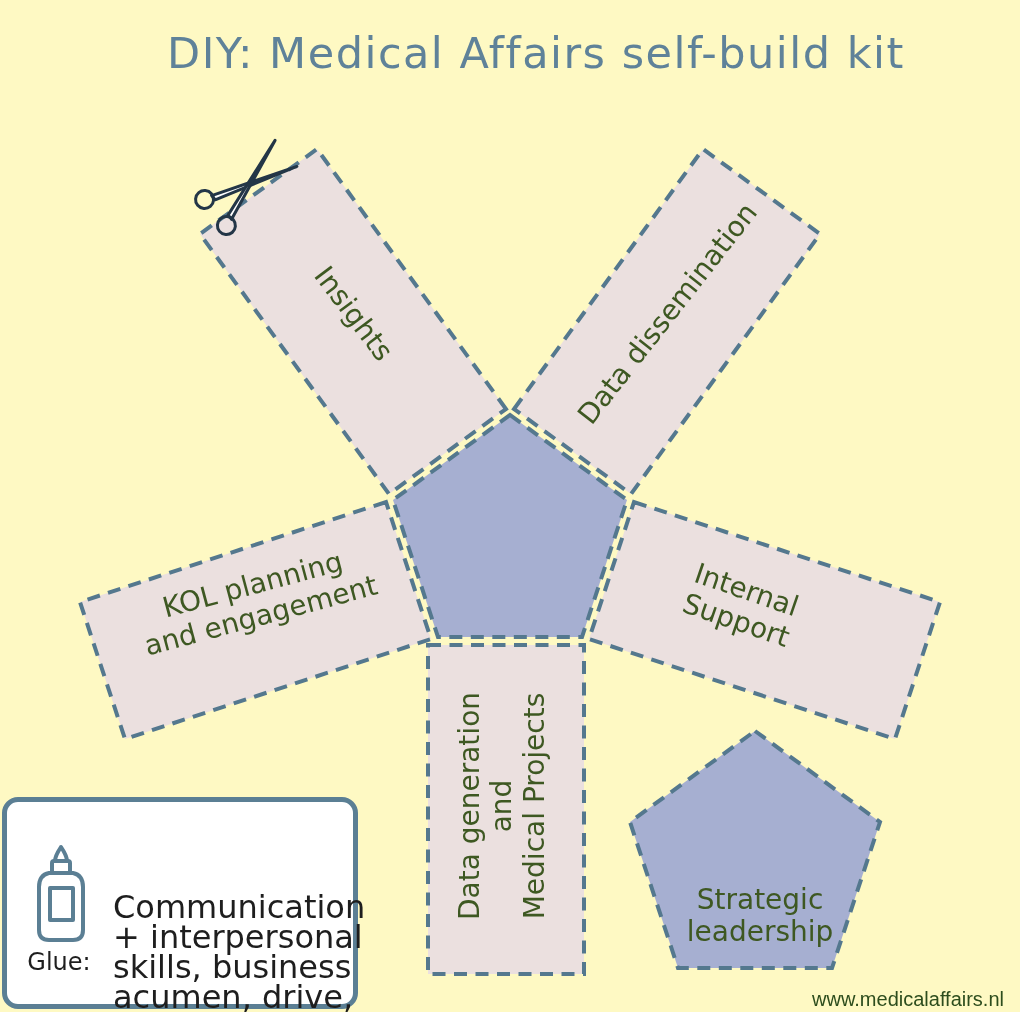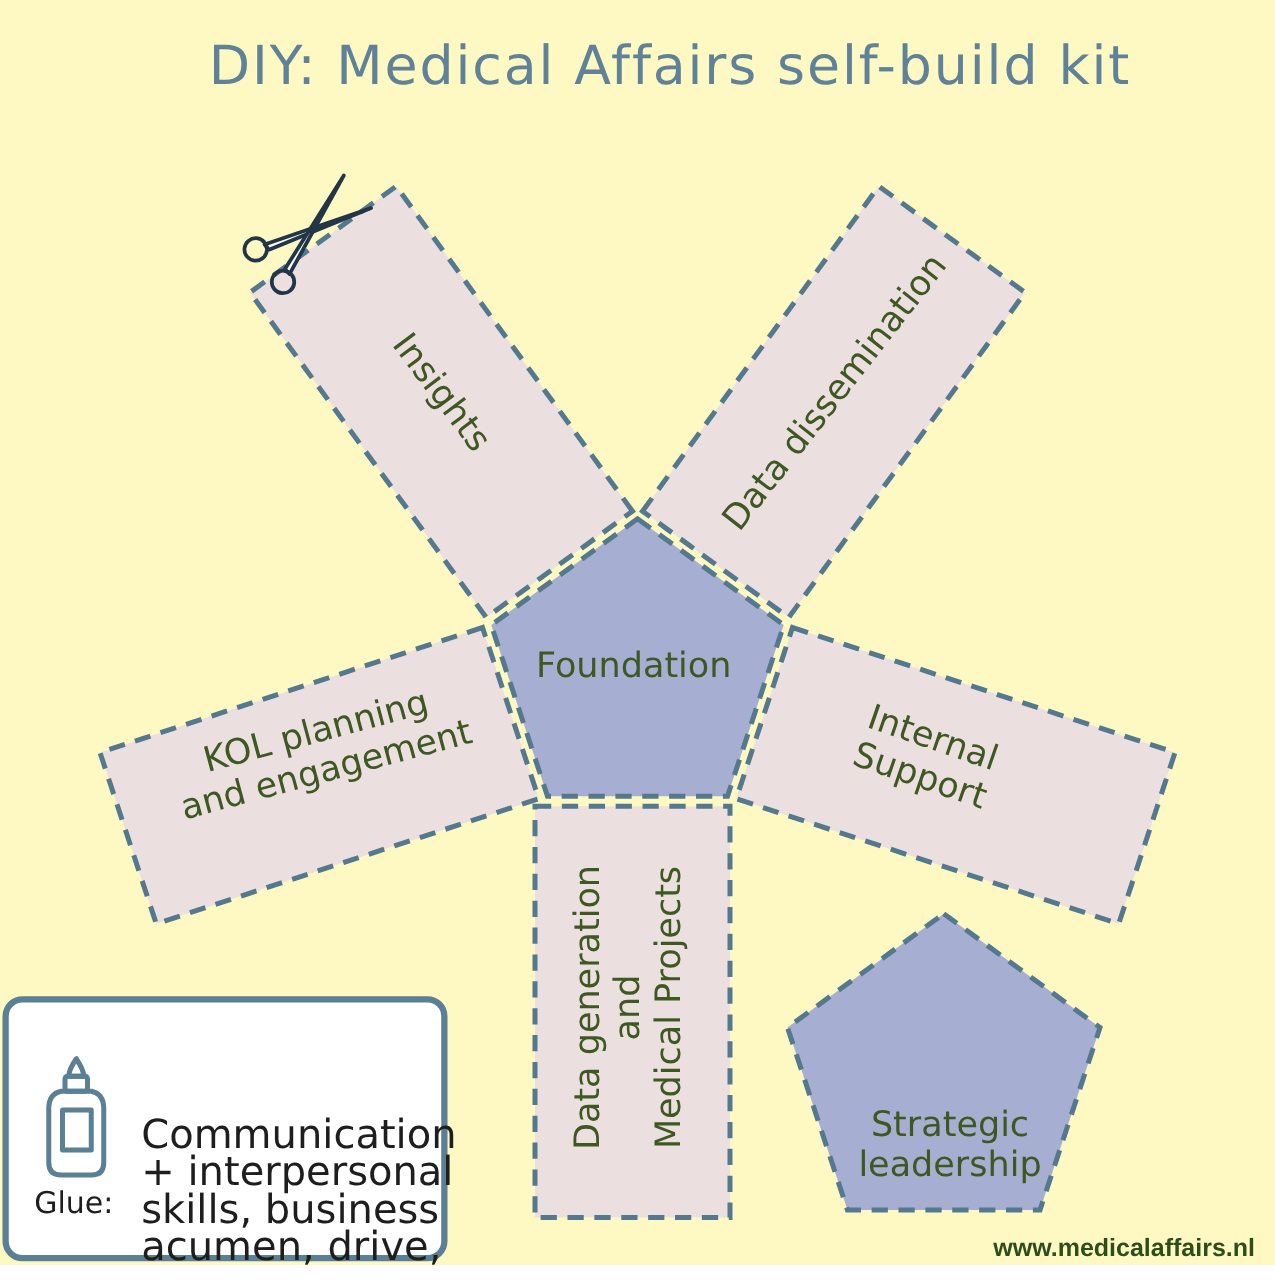--- a/index.html
+++ b/index.html
@@ -35,21 +35,21 @@
   }
   .glue-icon  { position:absolute; left:18px; top:42px; }
   .glue-label { position:absolute; left:6px;  top:146px; width:92px; text-align:center;
                 font-size:24px; color:#1e1e1e; }
   .glue-text  { position:absolute; left:106px; top:50px;
                 font-size:32px; line-height:30px; color:#1e1e1e;
                 white-space:pre-line; text-align:left;margin-top:40px; }
 
   .url {
     position:absolute; z-index:2; right:16px; top:988px;
-    font-size:20px; font-weight:bold; color:#2d4d1d;
+    font-size:20px; font-weight:normal; color:#2d4d1d;
     font-family:"Liberation Sans", sans-serif;
   }
 </style>
 </head>
 <body>
 
 <div class="canvas">
 
   <div class="title">DIY: Medical Affairs self-build kit</div>
 
@@ -71,21 +71,20 @@
       <g stroke="#233647" stroke-width="3" fill="#ffffff" stroke-linejoin="round">
         <path d="M -24,-15.5 L 60,17 L -24,-10 Z"></path>
         <path d="M -24,15.5 L 60,-17 L -24,10 Z"></path>
       </g>
       <circle cx="-32" cy="-17" r="9" stroke="#233647" stroke-width="3" fill="none"></circle>
       <circle cx="-32" cy="17" r="9" stroke="#233647" stroke-width="3" fill="none"></circle>
       <circle cx="12" cy="0" r="2.5" fill="#233647"></circle>
     </g>
   </svg>
 
-  <div class="lbl" id="lbl-foundation">Foundation</div>
   <div class="lbl" id="lbl-insights">Insights</div>
   <div class="lbl" id="lbl-dd">Data dissemination</div>
   <div class="lbl" id="lbl-internal">Internal
 Support</div>
   <div class="lbl" id="lbl-kol">KOL planning
 and engagement</div>
   <div class="lbl" id="lbl-datagen">Data generation
 and
 Medical Projects</div>
   <div class="lbl" id="lbl-strategic">Strategic

